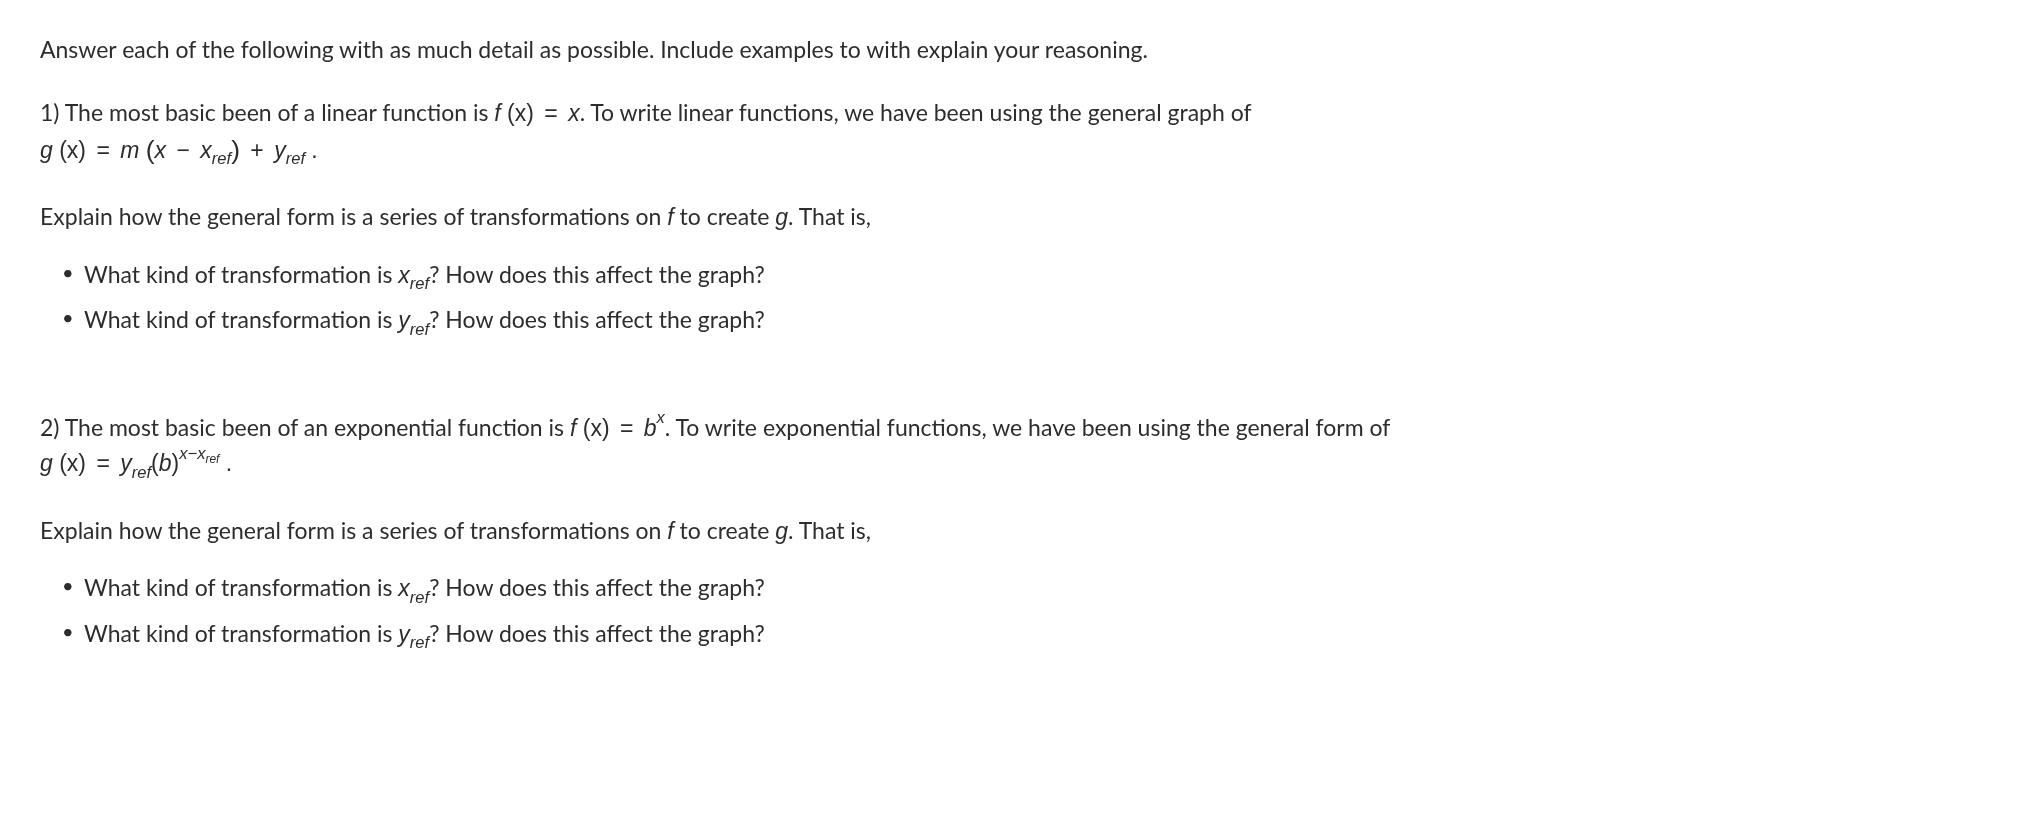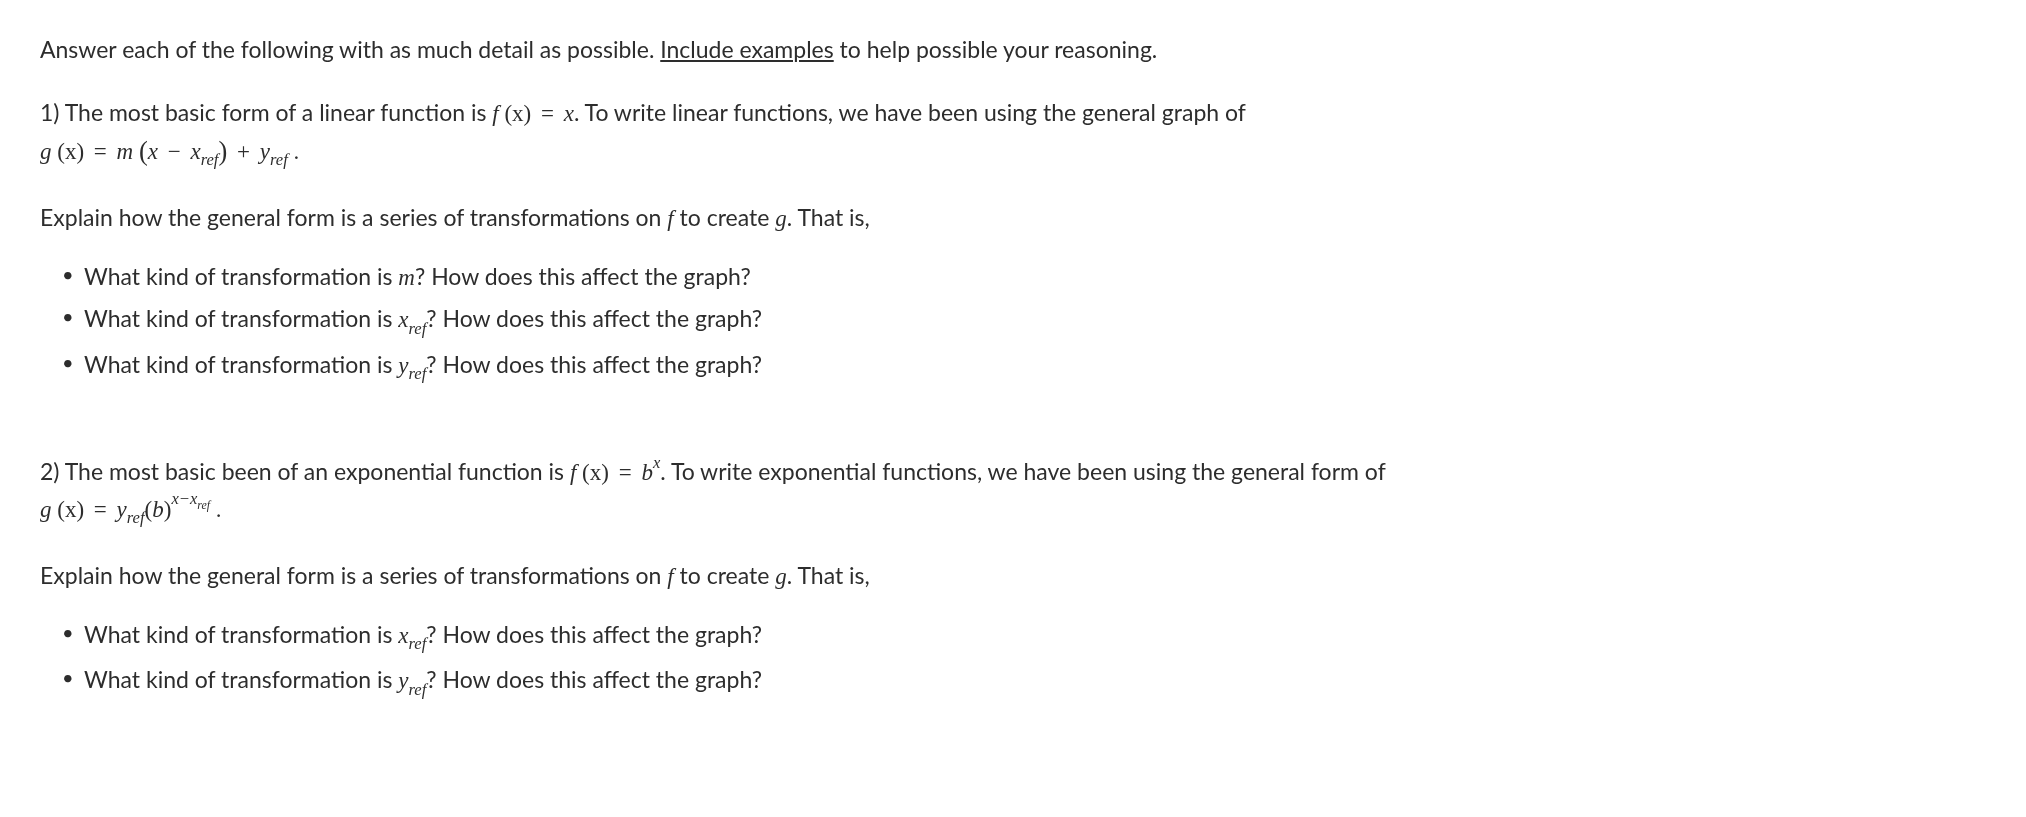--- a/index.html
+++ b/index.html
@@ -12,21 +12,20 @@
       font-size: 23px;
       color: #2d2d2d;
       background: #ffffff;
       padding: 32px 40px;
       line-height: 1.5;
     }
     .instruction {
       margin-bottom: 28px;
     }
     .underline {
-      text-decoration: underline;
     }
     .question-block {
       margin-bottom: 28px;
     }
     .question-intro {
       margin-bottom: 28px;
     }
     .explain-prompt {
       margin-bottom: 22px;
     }
@@ -42,21 +41,21 @@
     }
     li::before {
       content: "•";
       position: absolute;
       left: -22px;
       top: 0;
       font-size: 20px;
       color: #2d2d2d;
     }
     .math {
-      font-family: Liberation Serif, serif;
+      font-family: Liberation Sans, sans-serif;
       font-style: italic;
     }
     .math .op {
       font-style: normal;
       padding: 0 4px;
     }
     .math .paren {
       font-style: normal;
     }
     .sub {
@@ -78,38 +77,35 @@
       top: 0.02em;
     }
     .spacer {
       height: 20px;
     }
   </style>
 </head>
 <body>
 
 <div class="instruction">
-  <span>Answer each of the following with as much detail as possible. </span><span class="underline">Include examples</span><span> to help possible your reasoning.</span>
+  <span>Answer each of the following with as much detail as possible. </span><span class="underline">Include examples</span><span> to with explain your reasoning.</span>
 </div>
 
 <div class="question-block">
   <div class="question-intro">
-    <span>1)</span><span> The most basic form of a linear function is </span><span class="math"><span>f </span><span class="paren">(x)</span><span class="op"> = </span><span>x</span></span><span>. To write linear functions, we have been using the general graph of</span>
+    <span>1)</span><span> The most basic been of a linear function is </span><span class="math"><span>f </span><span class="paren">(x)</span><span class="op"> = </span><span>x</span></span><span>. To write linear functions, we have been using the general graph of</span>
     <br>
     <span class="math"><span>g </span><span class="paren">(x)</span><span class="op"> = </span><span>m </span><span class="big-paren">(</span><span>x</span><span class="op"> − </span><span>x</span><span class="sub">ref</span><span class="big-paren">)</span><span class="op"> + </span><span>y</span><span class="sub">ref</span><span class="paren"> .</span></span>
   </div>
 
   <div class="explain-prompt">
     <span>Explain how the general form is a series of transformations on </span><span class="math">f</span><span> to create </span><span class="math">g</span><span>. That is,</span>
   </div>
 
   <ul>
-    <li>
-      <span>What kind of transformation is </span><span class="math">m</span><span>? How does this affect the graph?</span>
-    </li>
     <li>
       <span>What kind of transformation is </span><span class="math"><span>x</span><span class="sub">ref</span></span><span>? How does this affect the graph?</span>
     </li>
     <li>
       <span>What kind of transformation is </span><span class="math"><span>y</span><span class="sub">ref</span></span><span>? How does this affect the graph?</span>
     </li>
   </ul>
 </div>
 
 <div class="spacer"></div>

